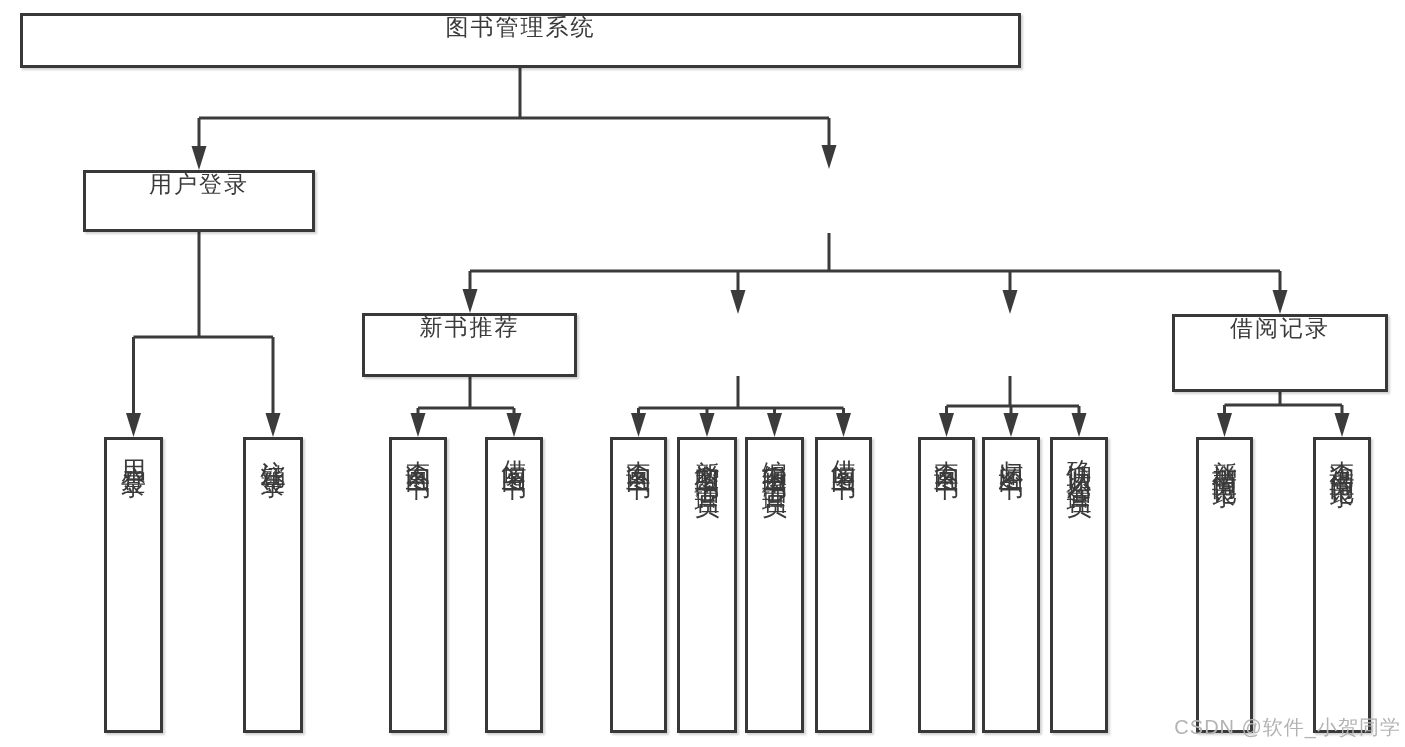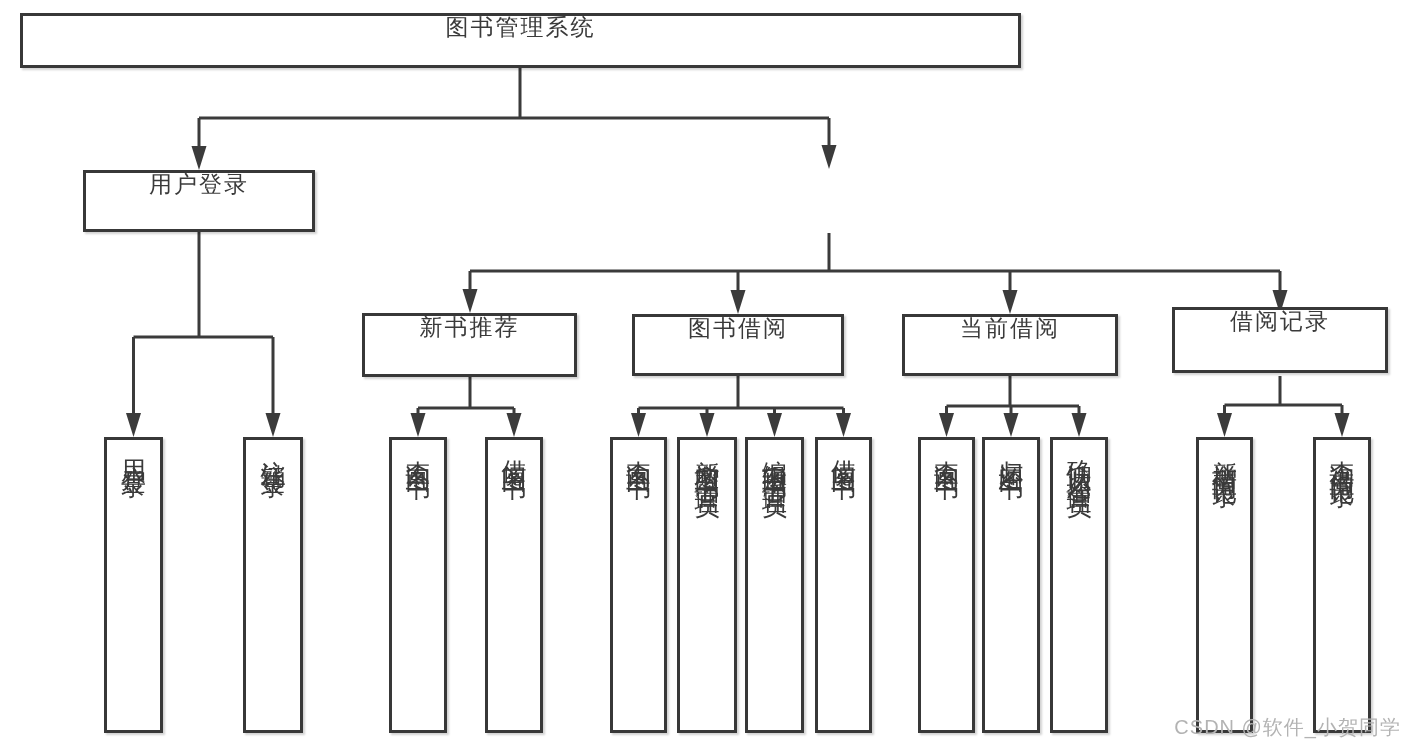--- a/index.html
+++ b/index.html
@@ -91,27 +91,21 @@
     <span class="hlabel">图书管理系统</span>
   </div>
 
   <div class="hbox" style="left:83px;top:170px;width:232px;height:62px">
     <span class="hlabel">用户登录</span>
   </div>
 
   <div class="hbox" style="left:362px;top:313px;width:215px;height:64px">
     <span class="hlabel">新书推荐</span>
   </div>
-  <div class="hbox" style="left:632px;top:314px;width:212px;height:62px">
-    <span class="hlabel">图书借阅</span>
-  </div>
-  <div class="hbox" style="left:902px;top:314px;width:216px;height:62px">
-    <span class="hlabel">当前借阅</span>
-  </div>
-  <div class="hbox" style="left:1172px;top:307px;width:216px;height:66px">
+  <div class="hbox" style="left:1172px;top:314px;width:216px;height:78px">
     <span class="hlabel">借阅记录</span>
   </div>
 
   <div class="vbox" style="left:104px;top:437px;width:59px;height:296px">
     <span class="vlabel">用户登录</span>
   </div>
   <div class="vbox" style="left:243px;top:437px;width:60px;height:296px">
     <span class="vlabel">注销登录</span>
   </div>
 

